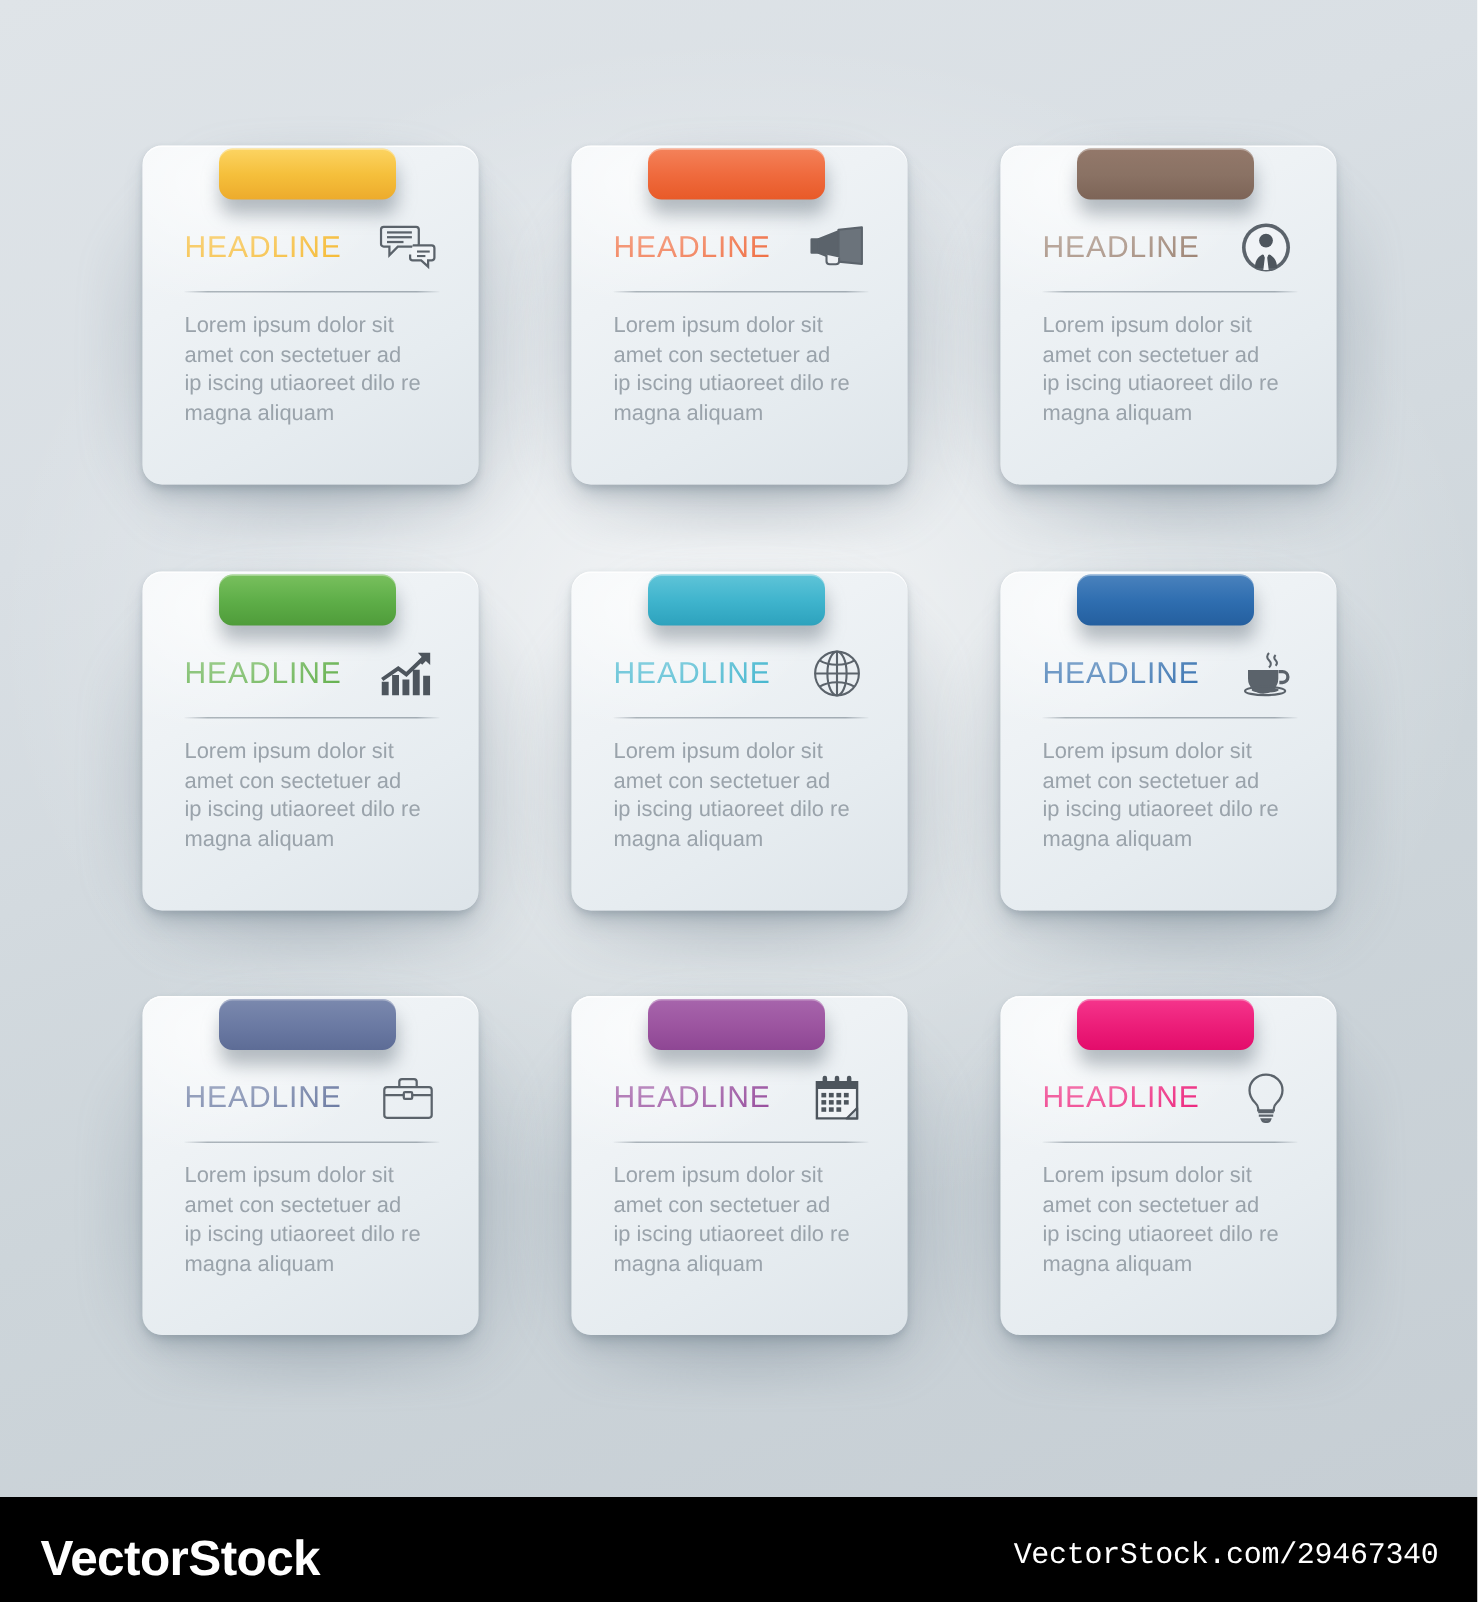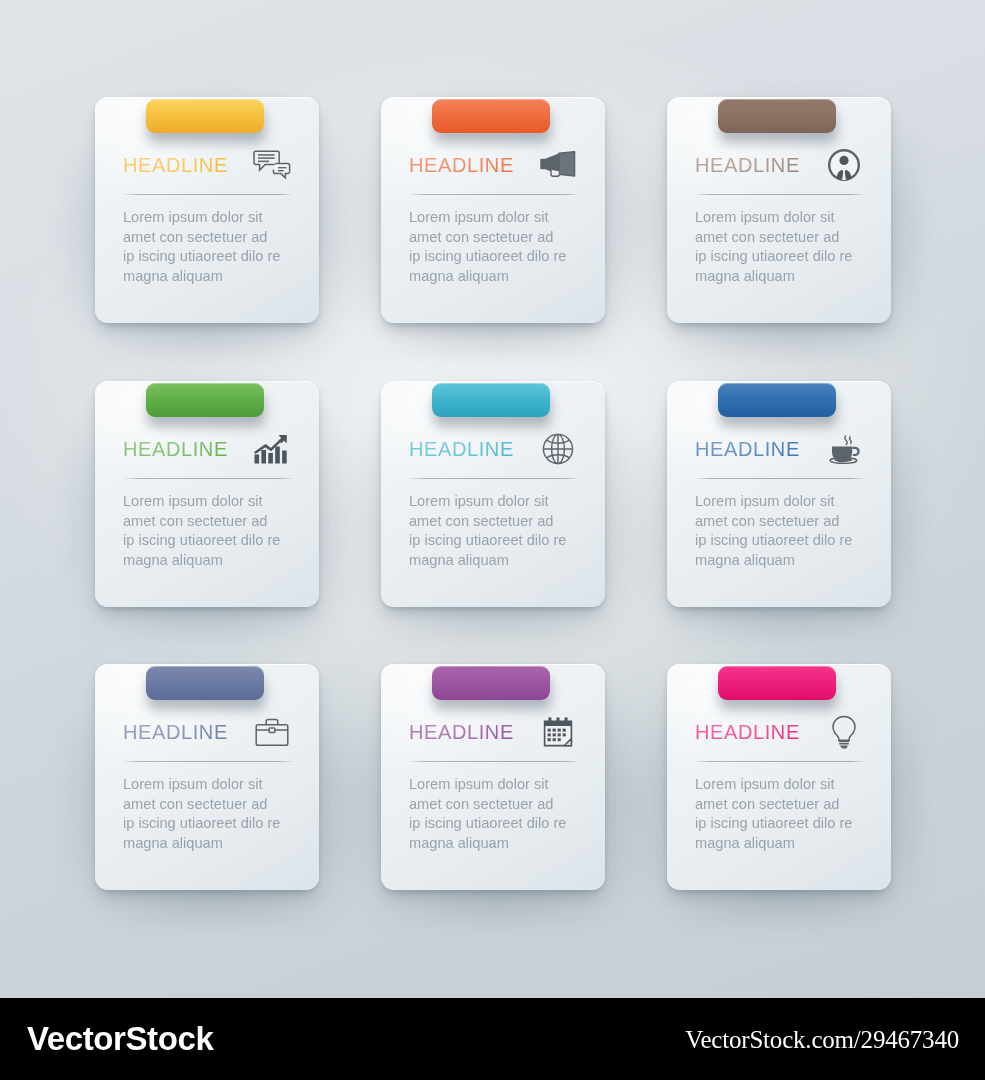--- a/index.html
+++ b/index.html
@@ -149,42 +149,42 @@
     width: 158px;
     font-weight: 400;
   }
 
   
   #footer {
     position: absolute;
     left: 0;
     top: 998px;
     width: 985px;
-    height: 82px;
+    height: 70px;
     background: #000000;
   }
   #wm-brand {
     position: absolute;
     left: 27px;
     top: 22px;
     color: #ffffff;
     font-size: 33px;
     font-weight: 700;
     letter-spacing: -0.4px;
     font-family: "Liberation Sans", sans-serif;
   }
   #wm-url {
     position: absolute;
     right: 26px;
     top: 28px;
     color: #ffffff;
-    font-size: 25px;
+    font-size: 20px;
     font-weight: 400;
     letter-spacing: -0.2px;
-    font-family: Liberation Serif, serif;
+    font-family: Liberation Mono, monospace;
   }
 </style>
 </head>
 <body>
 
 <div id="stage">
 
   <div id="canvas"></div>
 
   <div id="grid">

